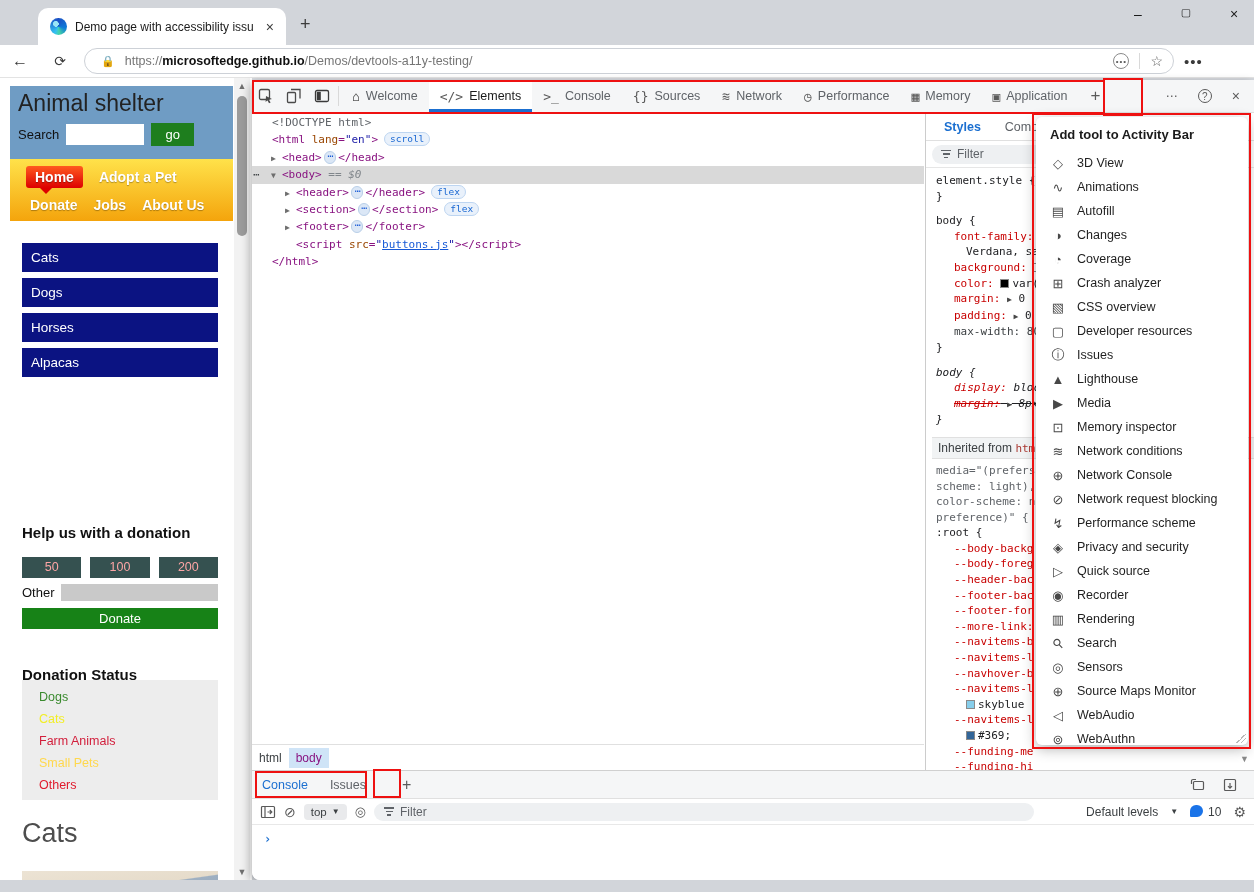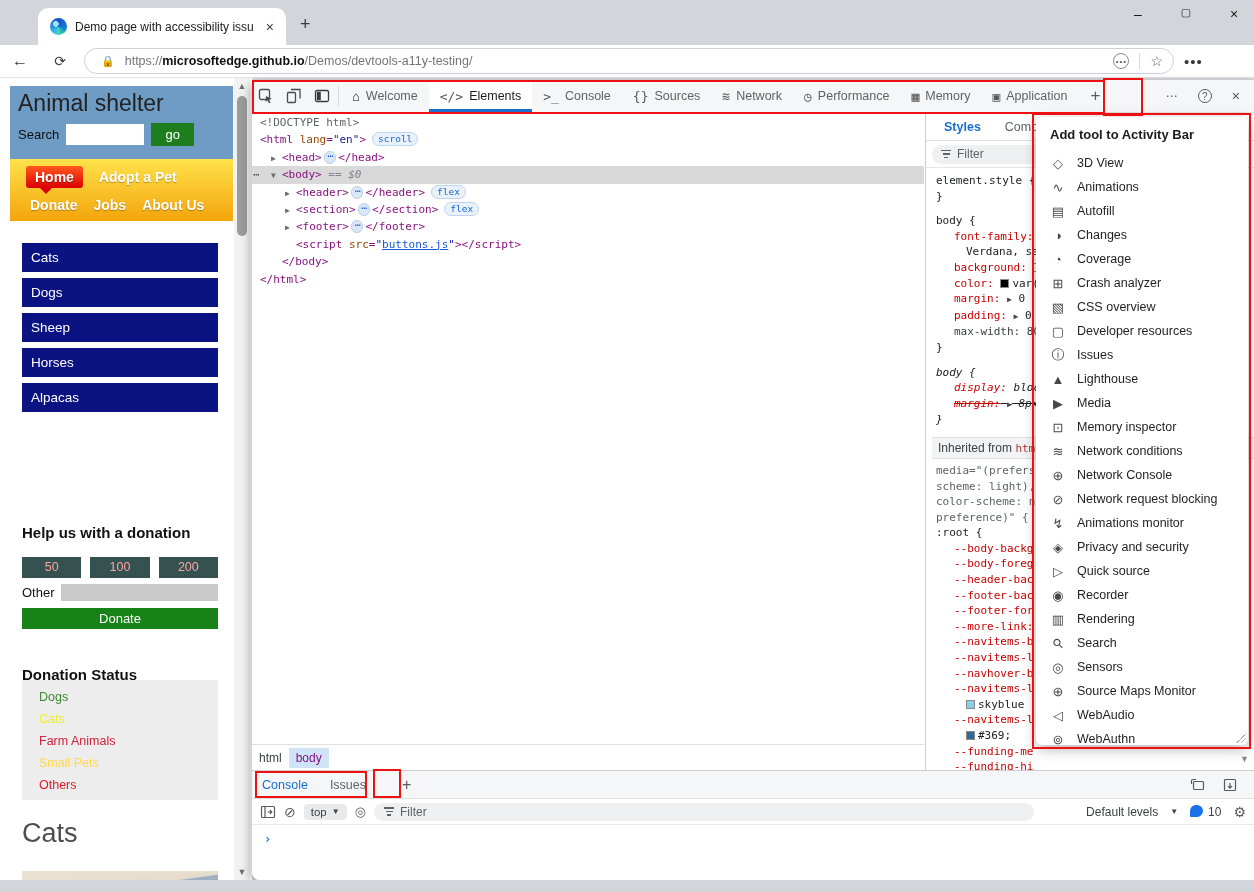--- a/index.html
+++ b/index.html
@@ -90,21 +90,21 @@
   .dt-plus { width:34px; display:flex; align-items:center; justify-content:center; font-size:17px; color:#5a5a5a; }
   .dt-right { margin-left:auto; display:flex; align-items:center; gap:20px; padding-right:14px; color:#5a5a5a; }
   .dt-right .q { border:1.4px solid #5a5a5a; border-radius:50%; width:14px; height:14px; font-size:10px;
     display:flex; align-items:center; justify-content:center; }
 
   
   .dt-elements { position:absolute; left:0; top:34px; width:672px; height:629px; overflow:hidden;
     font-family:"DejaVu Sans Mono", monospace; font-size:11px; }
   .cl { position:relative; line-height:17.4px; white-space:nowrap; padding-left:16px; }
   .cl .arrow { position:absolute; font-size:8px; color:#6e6e6e; top:1px; }
-  .cl.i0 { padding-left:8px; }
+  .cl.i0 { padding-left:20px; }
   .cl.i1 { padding-left:30px; } .cl.i1 .arrow { left:19px; }
   .cl.i2 { padding-left:44px; } .cl.i2 .arrow { left:33px; }
   .cl.selected { background:#d9d9d9; }
   .cl .gutter { position:absolute; left:1px; top:0; color:#3c4043; letter-spacing:-1px; }
   .sg-t { color:#881280; } .sg-a { color:#994500; } .sg-v { color:#1a1aa6; }
   .sg-g { color:#5f6368; } .sg-m { color:#80868b; font-style:italic; }
   .sg-L { color:#1558d6; text-decoration:underline; }
   .sg-b { display:inline-block; background:#e9f1fb; border:1px solid #bdd5f1; color:#1967d2;
     border-radius:8px; font-size:9.5px; line-height:12px; padding:0 5px; margin-left:6px; vertical-align:1px; }
   .sg-d { display:inline-block; background:#dbe7f6; border:1px solid #b9cfe8; color:#1558d6;
@@ -232,21 +232,20 @@
 
     <span class="nav-link">Donate</span>
         <span class="nav-link">Jobs</span>
         <span class="nav-link">About Us</span>
       </div>
   </div>
   <div class="cats-list">
 
   <div class="cat-btn">Cats</div>
       <div class="cat-btn">Dogs</div>
-      <div class="cat-btn">Sheep</div>
       <div class="cat-btn">Horses</div>
       <div class="cat-btn">Alpacas</div>
     </div>
   <div class="don-h">Help us with a donation</div>
   <div class="amounts">
 
   <span class="amt-btn">50</span>
       <span class="amt-btn">100</span>
       <span class="amt-btn">200</span>
     </div>
@@ -347,21 +346,20 @@
 
   <div class="dt-elements">
       <div class="cl i0"><span class="seg sg-g">&lt;!DOCTYPE html&gt;</span></div>
       <div class="cl i0"><span class="seg sg-t">&lt;html</span><span class="seg sg-t"> </span><span class="seg sg-a">lang</span><span class="seg sg-t">=</span><span class="seg sg-v">"en"</span><span class="seg sg-t">&gt;</span><span class="seg sg-b">scroll</span></div>
       <div class="cl i1"><span class="arrow">▶</span><span class="seg sg-t">&lt;head&gt;</span><span class="seg sg-d">⋯</span><span class="seg sg-t">&lt;/head&gt;</span></div>
       <div class="cl i1 selected"><span class="gutter">⋯</span><span class="arrow">▼</span><span class="seg sg-t">&lt;body&gt;</span><span class="seg sg-m"> == $0</span></div>
       <div class="cl i2"><span class="arrow">▶</span><span class="seg sg-t">&lt;header&gt;</span><span class="seg sg-d">⋯</span><span class="seg sg-t">&lt;/header&gt;</span><span class="seg sg-b">flex</span></div>
       <div class="cl i2"><span class="arrow">▶</span><span class="seg sg-t">&lt;section&gt;</span><span class="seg sg-d">⋯</span><span class="seg sg-t">&lt;/section&gt;</span><span class="seg sg-b">flex</span></div>
       <div class="cl i2"><span class="arrow">▶</span><span class="seg sg-t">&lt;footer&gt;</span><span class="seg sg-d">⋯</span><span class="seg sg-t">&lt;/footer&gt;</span></div>
       <div class="cl i2"><span class="seg sg-t">&lt;script </span><span class="seg sg-a">src</span><span class="seg sg-t">=</span><span class="seg sg-v">"</span><span class="seg sg-L">buttons.js</span><span class="seg sg-v">"</span><span class="seg sg-t">&gt;</span><span class="seg sg-t">&lt;/script&gt;</span></div>
-      <div class="cl i1"><span class="seg sg-t">&lt;/body&gt;</span></div>
       <div class="cl i0"><span class="seg sg-t">&lt;/html&gt;</span></div>
     </div>
 
   <div class="breadcrumb">
 
   <span class="crumb">html</span>
       <span class="crumb sel">body</span>
     </div>
 
   <div class="dt-styles">
@@ -554,21 +552,21 @@
           <span>Network Console</span>
         </div>
 
         <div class="dd-item">
           <span class="ic">⊘</span>
           <span>Network request blocking</span>
         </div>
 
         <div class="dd-item">
           <span class="ic">↯</span>
-          <span>Animations monitor</span>
+          <span>Performance scheme</span>
         </div>
 
         <div class="dd-item">
           <span class="ic">◈</span>
           <span>Privacy and security</span>
         </div>
 
         <div class="dd-item">
           <span class="ic">▷</span>
           <span>Quick source</span>

